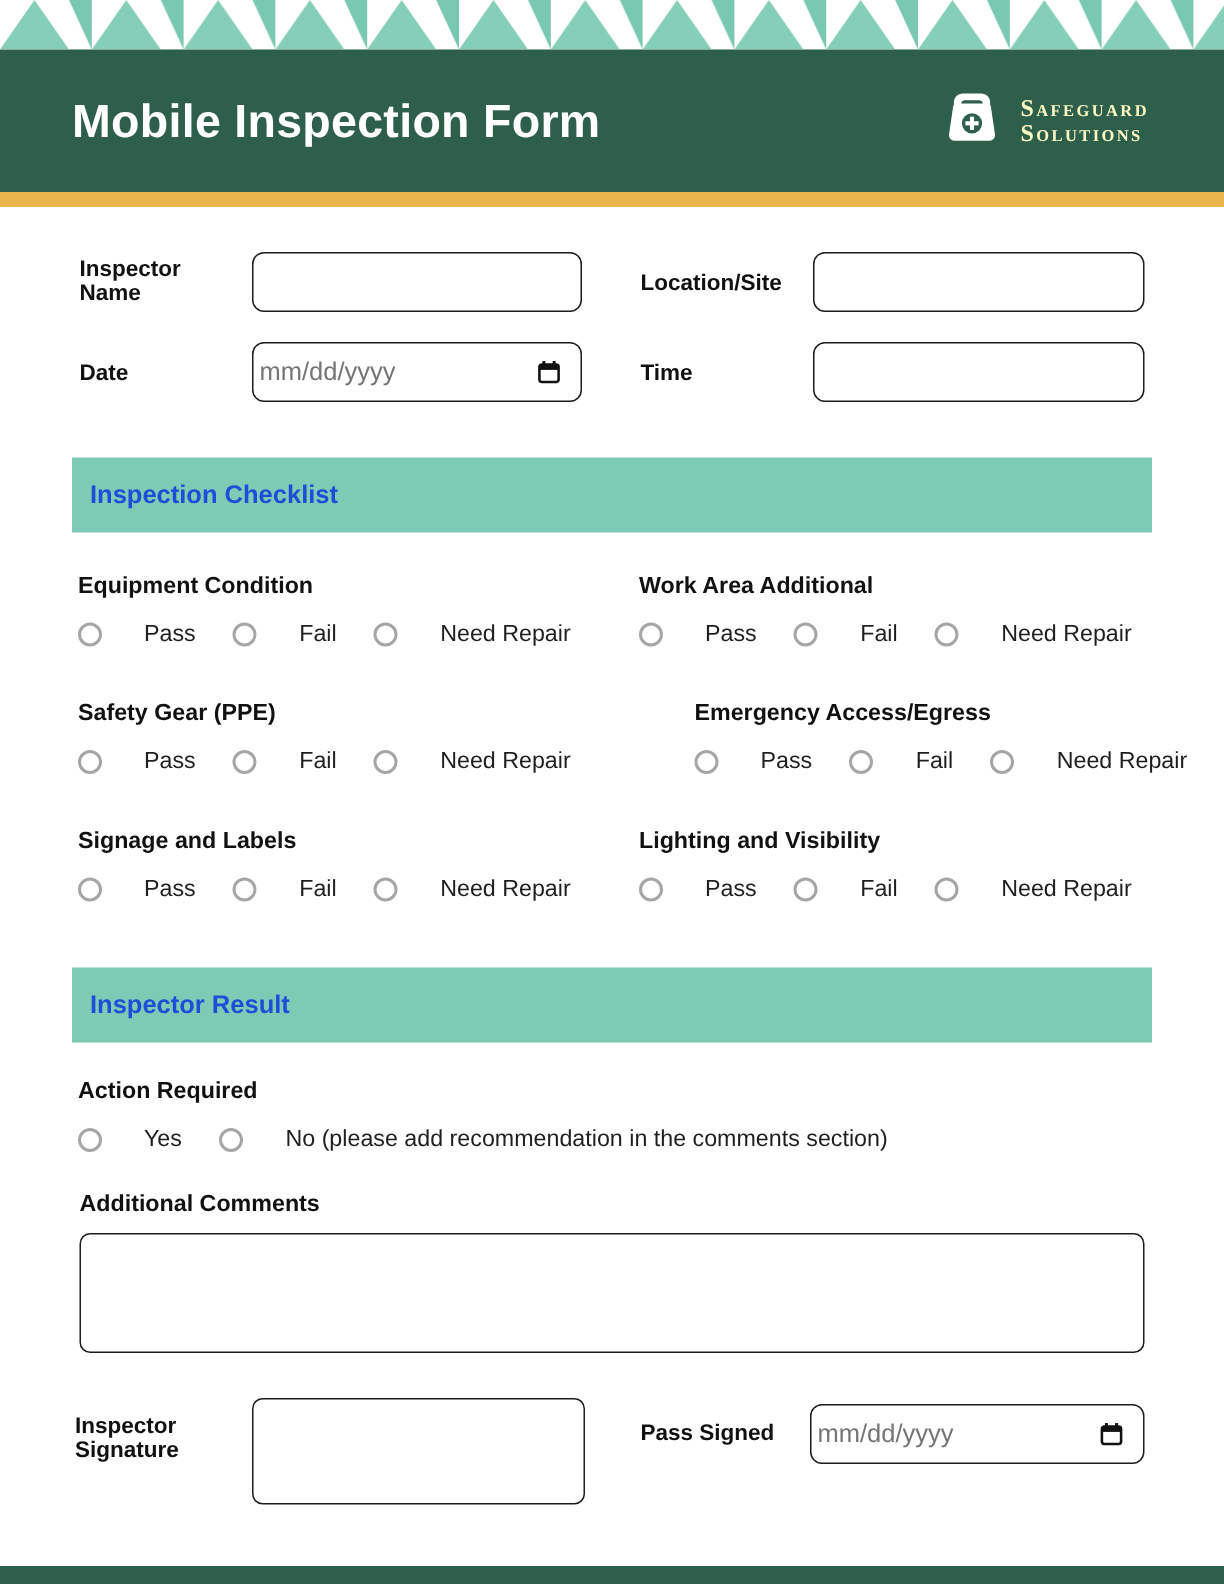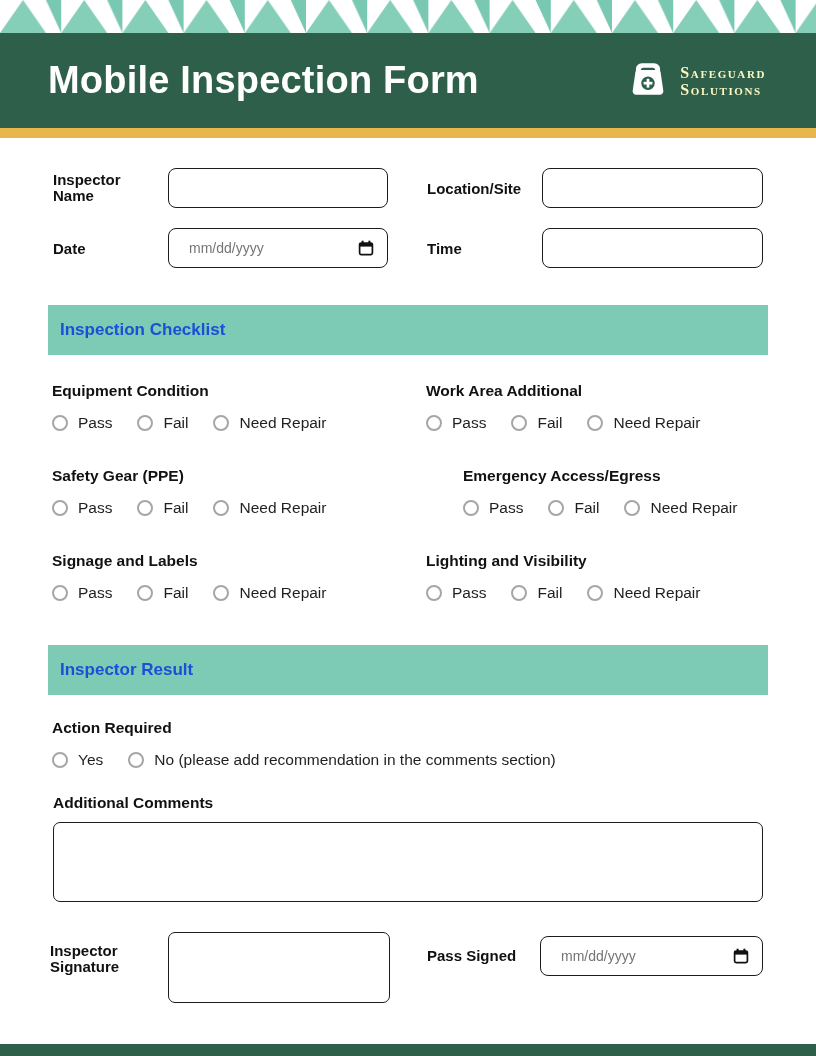--- a/index.html
+++ b/index.html
@@ -3,47 +3,47 @@
 <meta charset="utf-8">
 <style>
   html,body{margin:0;padding:0;}
   body{font-family:"Liberation Sans",sans-serif;background:#ffffff;}
   .page{position:relative;width:816px;height:1056px;background:#ffffff;overflow:hidden;}
 
   
   .tri-band{position:absolute;left:0;top:0;display:block;}
   .header{position:absolute;left:0;top:33px;width:816px;height:95px;background:#2d5f4a;}
   .page-title{position:absolute;left:48px;top:0;height:107px;line-height:95px;
-    color:#ffffff;font-size:38px;font-weight:bold;letter-spacing:0.2px;}
+    color:#ffffff;font-size:31px;font-weight:bold;letter-spacing:0.2px;}
   .logo{position:absolute;right:50px;top:0;height:95px;display:flex;align-items:center;gap:11px;}
   .logo-text{color:#fef9c3;font-family:"Liberation Serif",serif;font-variant:small-caps;
     font-size:16px;line-height:17px;letter-spacing:1.6px;font-weight:600;}
   .gold-bar{position:absolute;left:0;top:128px;width:816px;height:10px;background:#e9b54d;}
 
   
   .lbl{position:absolute;font-size:15px;font-weight:bold;color:#111111;line-height:16px;}
   .txt-input{position:absolute;box-sizing:border-box;border:1.4px solid #1c1c1c;border-radius:8px;
     background:#ffffff;font-family:"Liberation Sans",sans-serif;font-size:16px;color:#111;
     padding:0 12px;outline:none;}
   .date-wrap{position:absolute;}
-  .date-wrap .txt-input{position:static;width:100%;height:100%;padding-left:20px;padding-right:42px;
-    font-size:14px;}
+  .date-wrap .txt-input{position:static;width:100%;height:100%;padding-left:4px;padding-right:42px;
+    font-size:17px;}
   .date-wrap input::placeholder, .txt-input::placeholder{color:#757575;opacity:1;}
   .cal-icon{position:absolute;right:14px;top:50%;transform:translateY(-50%);width:16px;height:16px;
     display:inline-block;}
 
   
   .band{position:absolute;left:48px;width:720px;height:50px;background:#7ecbb5;}
   .band .band-title{padding-left:12px;line-height:50px;font-size:17px;font-weight:bold;color:#1d4ed8;}
 
   
   .chk-item{position:absolute;width:360px;}
   .item-label{font-size:15.5px;font-weight:bold;color:#111111;line-height:16px;}
   .radio-row{display:flex;align-items:center;gap:25px;margin-top:15px;}
-  .opt{display:flex;align-items:center;gap:10px;cursor:pointer;}
+  .opt{display:flex;align-items:center;gap:28px;cursor:pointer;}
   .radio{width:16px;height:16px;box-sizing:border-box;border:2px solid #a6a6a6;border-radius:50%;
     background:#ffffff;flex:0 0 auto;}
   .opt-label{font-size:15.5px;font-weight:normal;color:#1f1f1f;white-space:nowrap;}
 
   textarea.box{position:absolute;box-sizing:border-box;border:1.4px solid #1c1c1c;border-radius:7px;
     background:#ffffff;resize:none;outline:none;font-family:"Liberation Sans",sans-serif;
     font-size:15px;padding:10px 12px;}
 
   .footer{position:absolute;left:0;bottom:0;width:816px;height:12px;background:#2d5f4a;}
 </style>

